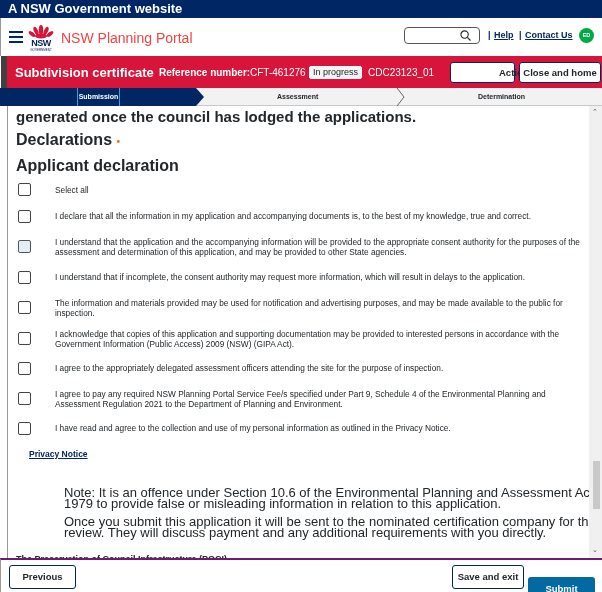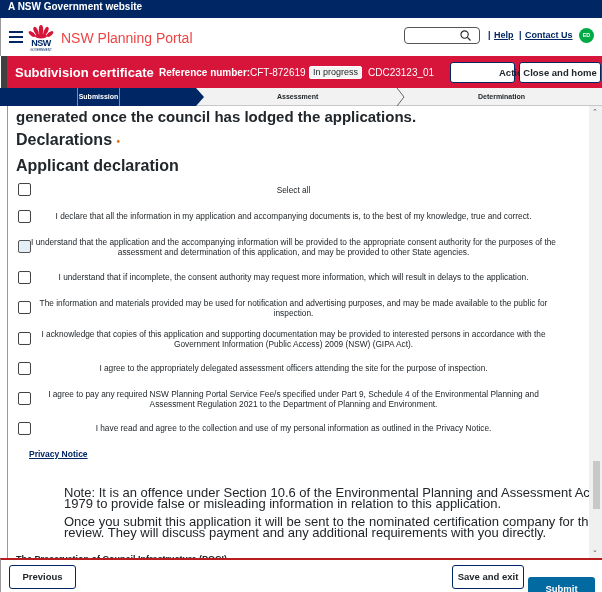--- a/index.html
+++ b/index.html
@@ -1,19 +1,19 @@
 <!DOCTYPE html>
 <html><head>
 <meta charset="utf-8">
 <style>
   * { box-sizing: border-box; margin: 0; padding: 0; }
   html, body { width: 602px; height: 592px; overflow: hidden; background: #ffffff; }
   body { font-family: "Liberation Sans", sans-serif; color: #22272b; position: relative; }
 
-  .gov-bar { position: absolute; left: 0; top: 0; width: 602px; height: 18px; background: #002664; color: #fff; font-size: 10px; font-weight: bold; padding: 1px 0 0 8px; }
+  .gov-bar { position: absolute; left: 0; top: 0; width: 602px; height: 18px; background: #002664; color: #fff; font-size: 13px; font-weight: bold; padding: 1px 0 0 8px; }
 
   .header { position: absolute; left: 0; top: 18px; width: 602px; height: 38px; background: #fff; border-left: 1px solid #999; }
   .hamburger { position: absolute; left: 8px; top: 13px; width: 14px; height: 12px; }
   .hamburger span { display: block; height: 2px; background: #002664; margin-bottom: 3px; }
   .logo { position: absolute; left: 26px; top: 4px; width: 28px; height: 32px; }
   .logo-text { position: absolute; left: 26px; top: 20px; width: 28px; text-align: center; font-size: 9px; font-weight: bold; color: #002664; letter-spacing: -0.5px; }
   .logo-sub { position: absolute; left: 26px; top: 30px; width: 28px; text-align: center; font-size: 3px; color: #002664; }
   .site-title { position: absolute; left: 60px; top: 12px; font-size: 14px; color: #ef4444; }
 
   .search-box { position: absolute; left: 403px; top: 9px; width: 76px; height: 17px; border: 1px solid #555; border-radius: 4px; background: #fff; }
@@ -41,32 +41,32 @@
   .content { position: absolute; left: 7px; top: 106px; width: 582px; height: 452px; background: #fff; border-left: 1px solid #999; overflow: hidden; }
   .content-inner { position: absolute; left: 8px; top: 0; width: 560px; }
   .lead { font-size: 15px; font-weight: bold; color: #22272b; position: absolute; left: 0; top: 2px; }
   .h2 { position: absolute; left: 0; top: 25px; font-size: 16px; font-weight: bold; color: #22272b; }
   .req-dot { color: #e87722; font-size: 10px; }
   .h3 { position: absolute; left: 0; top: 51px; font-size: 16px; font-weight: bold; color: #22272b; }
 
   .cb-row { position: absolute; left: 2px; width: 555px; font-size: 8.3px; line-height: 10px; color: #22272b; }
   .cb { position: absolute; left: 0; top: 0; width: 13px; height: 13px; border: 1px solid #444; border-radius: 2px; background: #fff; }
   .cb.hover { background: #e4eef7; border-color: #555; }
-  .cb-label { position: absolute; left: 8px; top: 1px; width: 535px; text-align: center; }
+  .cb-label { position: absolute; left: 37px; top: 1px; width: 535px; }
 
   .privacy-link { position: absolute; left: 0; top: 343px; font-size: 8.5px; font-weight: bold; color: #002664; text-decoration: underline; padding-left: 13px; }
   .note { position: absolute; left: 0; width: 560px; font-size: 13px; line-height: 10.5px; color: #22272b; margin-left: 48px; }
   .cut-heading { position: absolute; left: 0; top: 448px; font-size: 9px; font-weight: bold; color: #22272b; }
 
   .scrollbar { position: absolute; left: 589px; top: 106px; width: 13px; height: 452px; background: #f0f0f0; }
   .scroll-up { position: absolute; left: 3px; top: 2px; font-size: 7px; color: #555; }
   .scroll-down { position: absolute; left: 3px; top: 440px; font-size: 7px; color: #555; }
   .scroll-thumb { position: absolute; left: 4px; top: 355px; width: 7px; height: 48px; background: #c8c8c8; }
 
-  .footer { position: absolute; left: 0; top: 558px; width: 602px; height: 34px; background: #fff; border-top: 2px solid #b91c1c; border-left: 1px solid #999; }
+  .footer { position: absolute; left: 0; top: 558px; width: 602px; height: 34px; background: #fff; border-top: 2px solid #701a75; border-left: 1px solid #999; }
   .btn-prev { position: absolute; left: 8px; top: 5px; width: 67px; height: 24px; border: 1px solid #002664; border-radius: 3px; background: #fff; font-size: 9.5px; font-weight: bold; color: #22272b; text-align: center; line-height: 22px; }
   .btn-save { position: absolute; left: 451px; top: 5px; width: 72px; height: 24px; border: 1px solid #002664; border-radius: 3px; background: #fff; font-size: 9.5px; font-weight: bold; color: #22272b; text-align: center; line-height: 22px; }
   .btn-submit { position: absolute; left: 527px; top: 17px; width: 67px; height: 24px; border-radius: 3px; background: #0369a1; font-size: 9.5px; font-weight: bold; color: #fff; text-align: center; line-height: 24px; }
 </style>
 </head>
 <body>
 
 <div class="gov-bar">A NSW Government website</div>
 
 <div class="header">
@@ -98,21 +98,21 @@
   <span class="sep" style="left:487px">|</span>
   <a class="toplink" style="left:493px">Help</a>
   <span class="sep" style="left:518px">|</span>
   <a class="toplink" style="left:524px">Contact Us</a>
   <div class="avatar">ED</div>
 </div>
 
 <div class="redbar">
   <div class="red-title">Subdivision certificate</div>
   <div class="ref-label">Reference number:</div>
-  <div class="ref-value">CFT-872619</div>
+  <div class="ref-value">CFT-461276</div>
   <div class="status-badge">In progress</div>
   <div class="app-code">CDC23123_01</div>
   <div class="btn-actions">
     <span>Actions</span>
     <svg width="9" height="6" viewBox="0 0 9 6" style="margin-left:3px;vertical-align:middle">
         <polyline points="1,1 4.5,4.5 8,1" fill="none" stroke="#22272b" stroke-width="1"></polyline>
       </svg>
   </div>
   <div class="btn-close">Close and home</div>
 </div>

